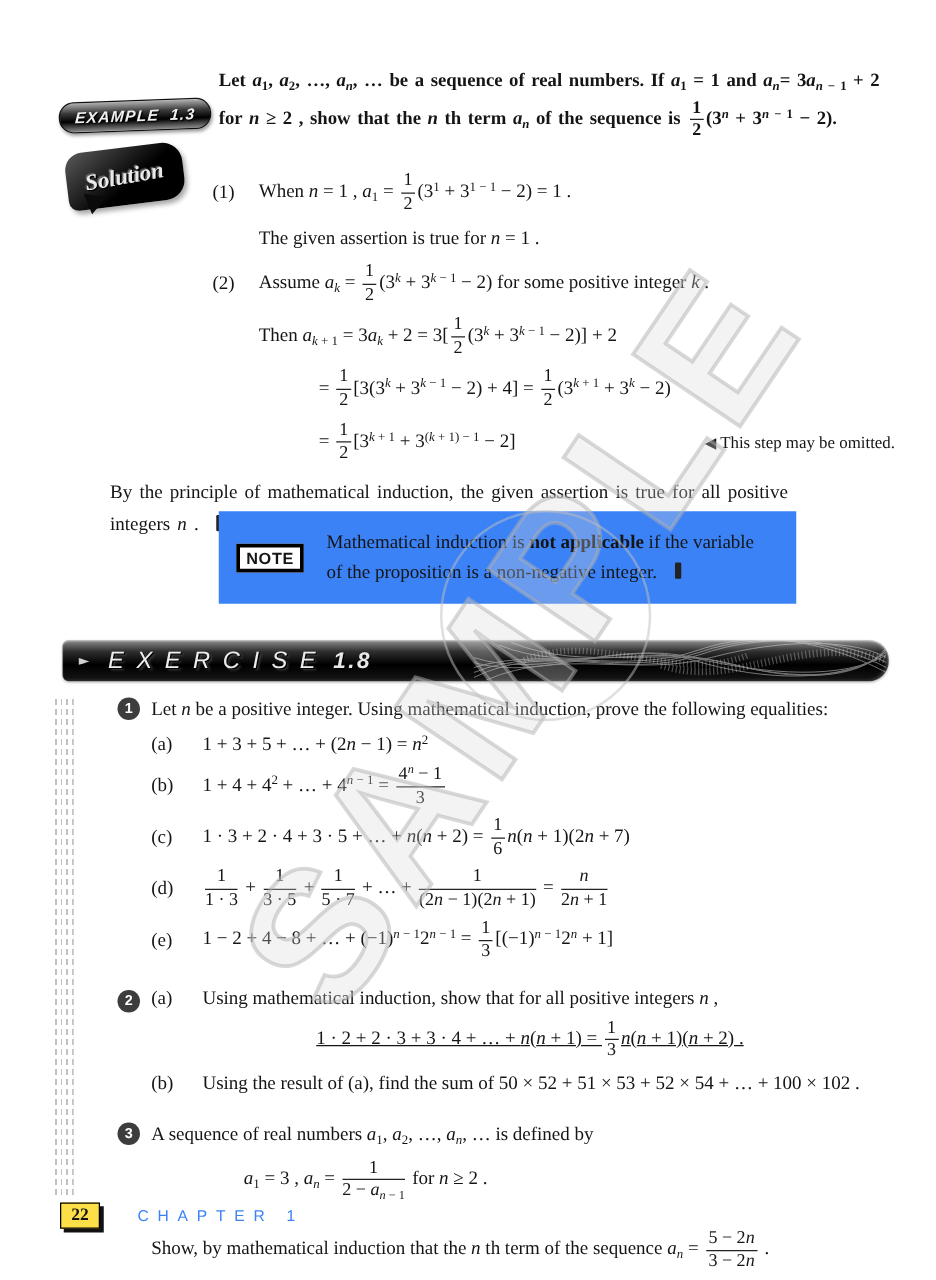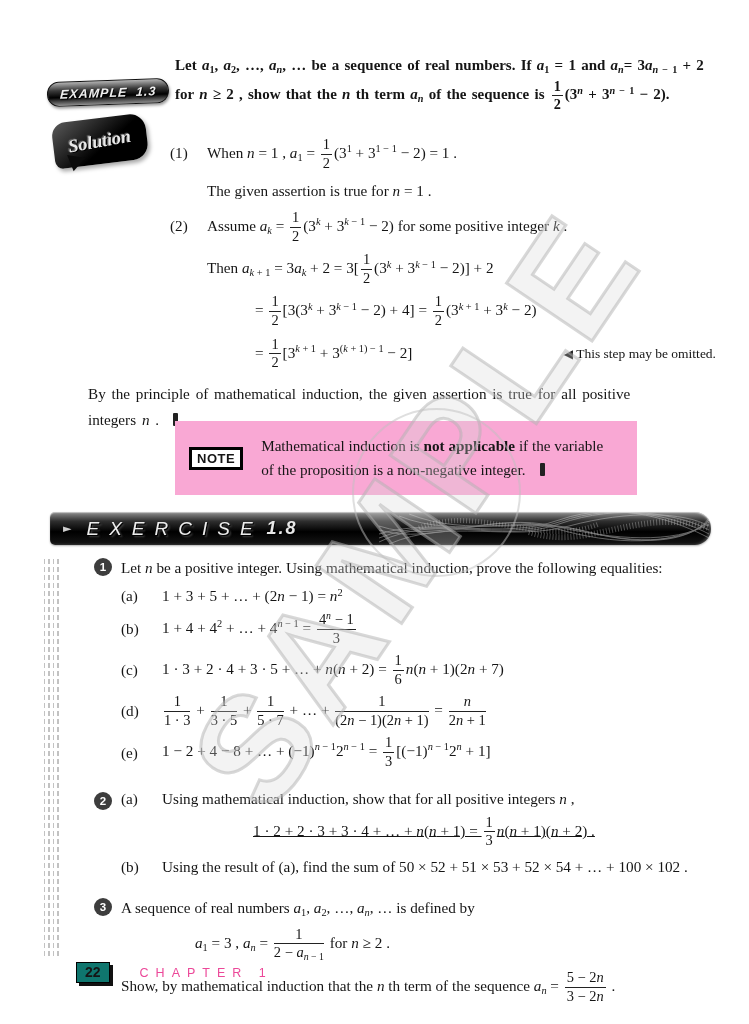--- a/index.html
+++ b/index.html
@@ -45,22 +45,22 @@
   .cont1{margin-left:119px;}
   .cont2{margin-left:167px;}
   .with-note{display:flex;align-items:center;}
   .side-note{margin-left:auto;margin-right:4px;font-size:13.5px;white-space:nowrap;}
   .side-note .arrow{font-family:"DejaVu Sans",sans-serif;font-size:12px;}
   .conclusion{margin-top:10px;line-height:26px;word-spacing:2px;white-space:nowrap;}
   .qed{display:inline-block;width:5px;height:13px;background:#222;margin-left:14px;
     vertical-align:-1px;border-radius:1px;}
 
   
-  .note-box{position:absolute;left:175px;top:409px;width:436px;background:#f9a8d4;
-    padding:13px 12px 13px 14px;display:flex;z-index:2;margin-top:12px;}
+  .note-box{position:absolute;left:175px;top:409px;width:436px;background:#3b82f6;
+    padding:13px 12px 13px 14px;display:flex;z-index:2;}
   .note-label{flex:none;align-self:center;border:3px solid #000;background:#fff;padding:1px 5px;
     font-family:"Liberation Sans",sans-serif;font-weight:bold;font-size:13px;letter-spacing:.5px;
     margin-right:18px;}
   .note-text{font-size:15.2px;line-height:24px;width:352px;}
 
   
   .banner{position:absolute;left:50px;top:512px;width:661px;height:33px;
     background:linear-gradient(180deg,#909090 0%,#2e2e2e 28%,#000 60%,#161616 100%);
     border-radius:5px 16px 16px 5px;display:flex;align-items:center;z-index:2;
     box-shadow:inset 0 1px 1px rgba(255,255,255,.45),inset -2px 0 3px rgba(255,255,255,.25),0 1px 2px rgba(0,0,0,.3);}
@@ -82,28 +82,28 @@
   .q{display:flex;margin-bottom:13px;}
   .q-badge{flex:none;width:18px;height:18px;border-radius:50%;background:#3d3d3d;color:#fff;
     font-family:"Liberation Sans",sans-serif;font-weight:bold;font-size:11.5px;
     display:flex;align-items:center;justify-content:center;margin:2px 9px 0 6px;}
   .q-content{flex:1;min-width:0;}
   .q-line{line-height:24px;margin-bottom:7px;white-space:nowrap;}
   .part{display:flex;margin-bottom:7px;align-items:center;}
   .part-label{flex:none;width:41px;}
   .part .m{white-space:nowrap;}
   .eq-center{margin:1px 0 9px 132px;white-space:nowrap;line-height:26px;text-decoration:underline;}
-  .q3-eq{margin:1px 0 9px 74px;white-space:nowrap;line-height:26px;}
+  .q3-eq{margin:1px 0 22px 74px;white-space:nowrap;line-height:26px;}
 
   
   .footer{position:absolute;left:48px;top:962px;display:flex;align-items:center;z-index:2;}
-  .page-box{border:1.6px solid #000;box-shadow:3px 3px 0 #111;background:#0f766e;padding:0 8px;
-    font-family:Liberation Sans, sans-serif;font-weight:bold;font-size:14px;line-height:19px;margin-left:28px;}
+  .page-box{border:1.6px solid #000;box-shadow:3px 3px 0 #111;background:#fde047;padding:0 8px;
+    font-family:Liberation Serif, serif;font-weight:bold;font-size:14px;line-height:19px;}
   .chapter{margin-left:30px;font-family:"Liberation Sans",sans-serif;font-size:12.5px;
-    letter-spacing:7px;color:#ec4899;}
+    letter-spacing:7px;color:#3b82f6;}
 
   
   .m i,.statement i{font-style:italic;}
   sup{font-size:.68em;vertical-align:.5em;line-height:0;}
   sub{font-size:.68em;vertical-align:-.3em;line-height:0;}
   .frac{display:inline-block;vertical-align:middle;text-align:center;line-height:1.08;
     margin:0 2px;font-size:.95em;}
   .frac>.num{display:block;border-bottom:1px solid #222;padding:0 2px 1px;}
   .frac>.den{display:block;padding-top:1px;}
 </style>

